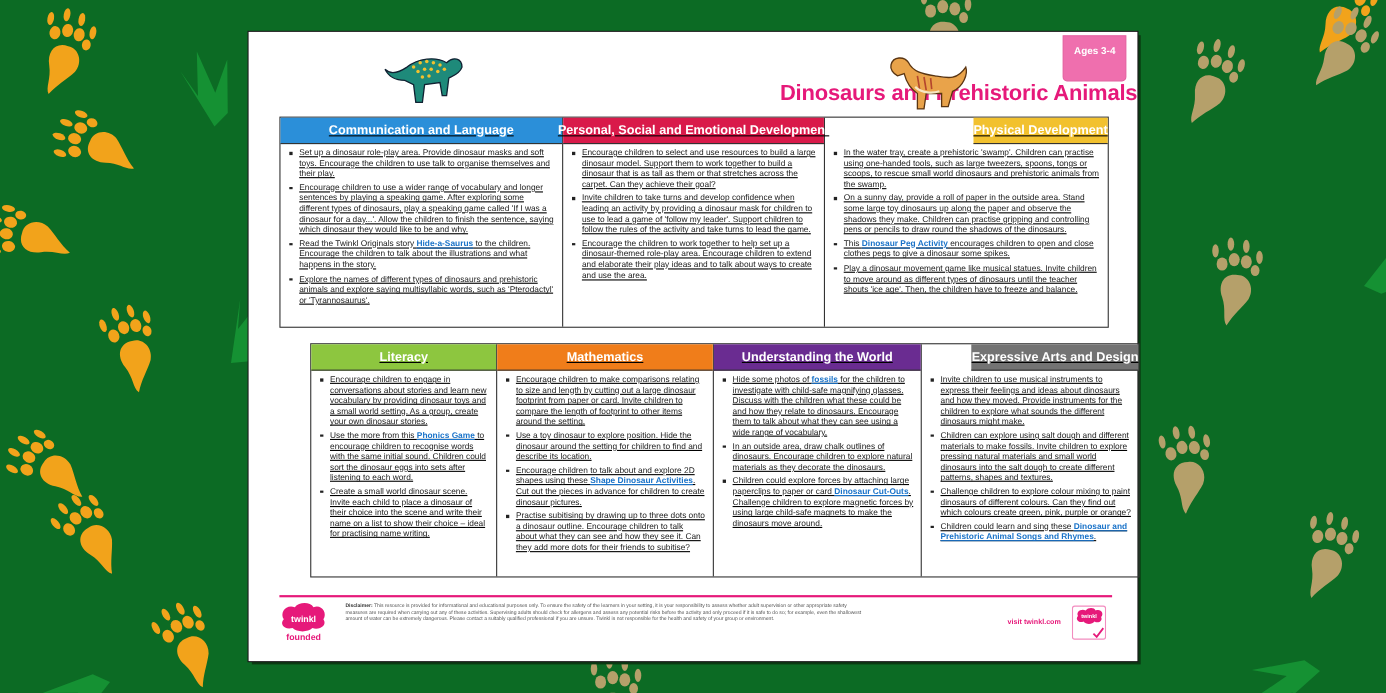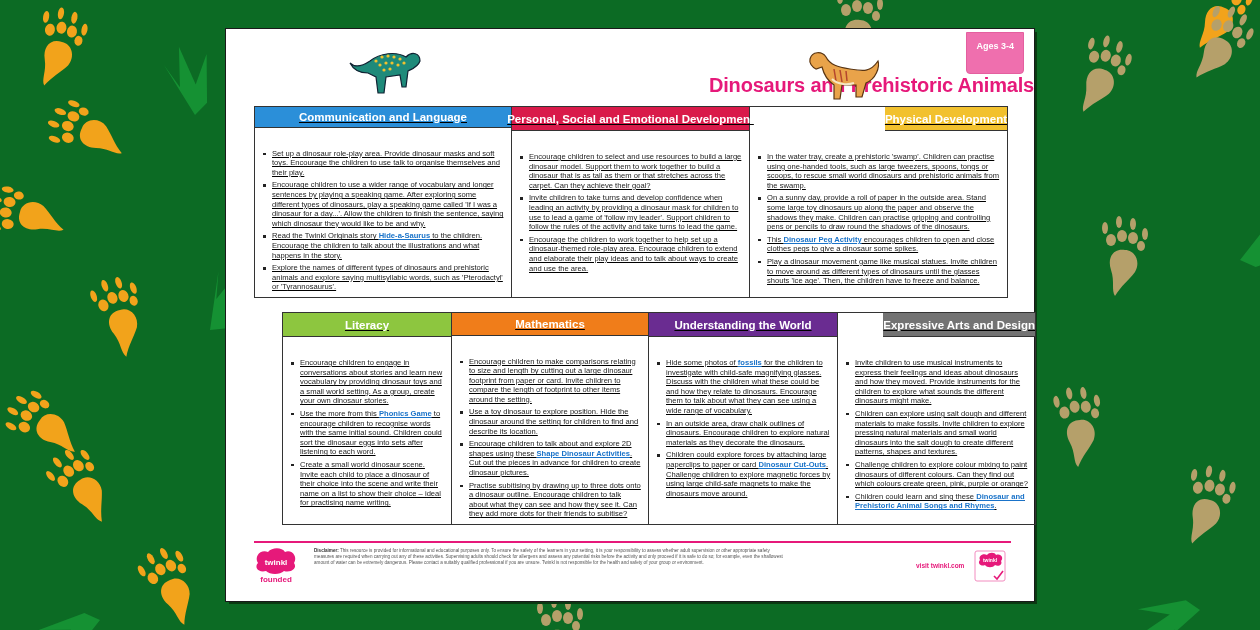--- a/index.html
+++ b/index.html
@@ -40,21 +40,21 @@
   .grid.top { top: 77px; width: 754px; height: 192px; }
   .grid.bottom { top: 283px; width: 754px; height: 213px; margin-left: 28px; }
   .col { display: flex; flex-direction: column; border-right: 1px solid #333; text-decoration: underline; }
   .col:last-child { border-right: none; align-items: flex-end; }
   .col-head {
     height: 24px; display: flex; align-items: center; justify-content: center;
     color: #fff; font-weight: bold; font-size: 11.5px;
     border-bottom: 1px solid #333;
     white-space: nowrap;
   }
-  .col-body { padding: 21px 6px 2px 8px; flex: 1; }
+  .col-body { padding: 3px 6px 2px 8px; flex: 1; }
   .col-body ul { list-style: none; }
   .col-body li {
     position: relative; padding-left: 9px;
     font-size: 7.6px; line-height: 9.6px; color: #222;
     margin-bottom: 3px;
   }
   .col-body li::before {
     content: ""; position: absolute; left: 0; top: 4px;
     width: 2.5px; height: 2.5px; background: #222;
   }
@@ -174,21 +174,21 @@
       </ul>
         </div>
     </div>
     <div class="col" style="flex:1">
       <div class="col-head" style="background:#f2c12e">Physical Development</div>
       <div class="col-body">
           <ul>
         <li>In the water tray, create a prehistoric 'swamp'. Children can practise using one-handed tools, such as large tweezers, spoons, tongs or scoops, to rescue small world dinosaurs and prehistoric animals from the swamp.</li>
         <li>On a sunny day, provide a roll of paper in the outside area. Stand some large toy dinosaurs up along the paper and observe the shadows they make. Children can practise gripping and controlling pens or pencils to draw round the shadows of the dinosaurs.</li>
         <li><span>This </span><a class="link">Dinosaur Peg Activity</a><span> encourages children to open and close clothes pegs to give a dinosaur some spikes.</span></li>
-        <li>Play a dinosaur movement game like musical statues. Invite children to move around as different types of dinosaurs until the glasses shouts 'ice age'. Then, the children have to freeze and balance.</li>
+        <li>Play a dinosaur movement game like musical statues. Invite children to move around as different types of dinosaurs until the teacher shouts 'ice age'. Then, the children have to freeze and balance.</li>
       </ul>
         </div>
     </div>
   </div>
 
   <div class="grid bottom">
     <div class="col" style="width:169px">
       <div class="col-head" style="background:#8dc63f">Literacy</div>
       <div class="col-body">
           <ul>

